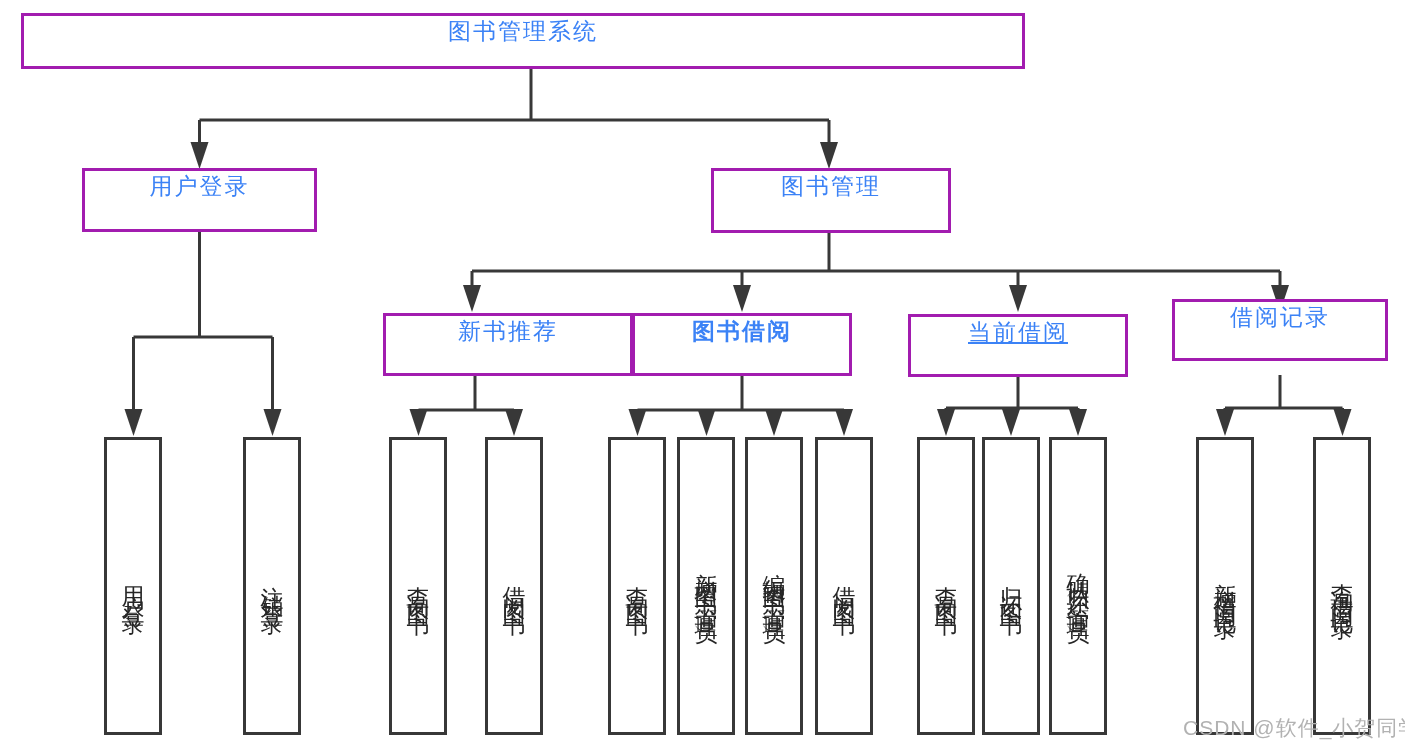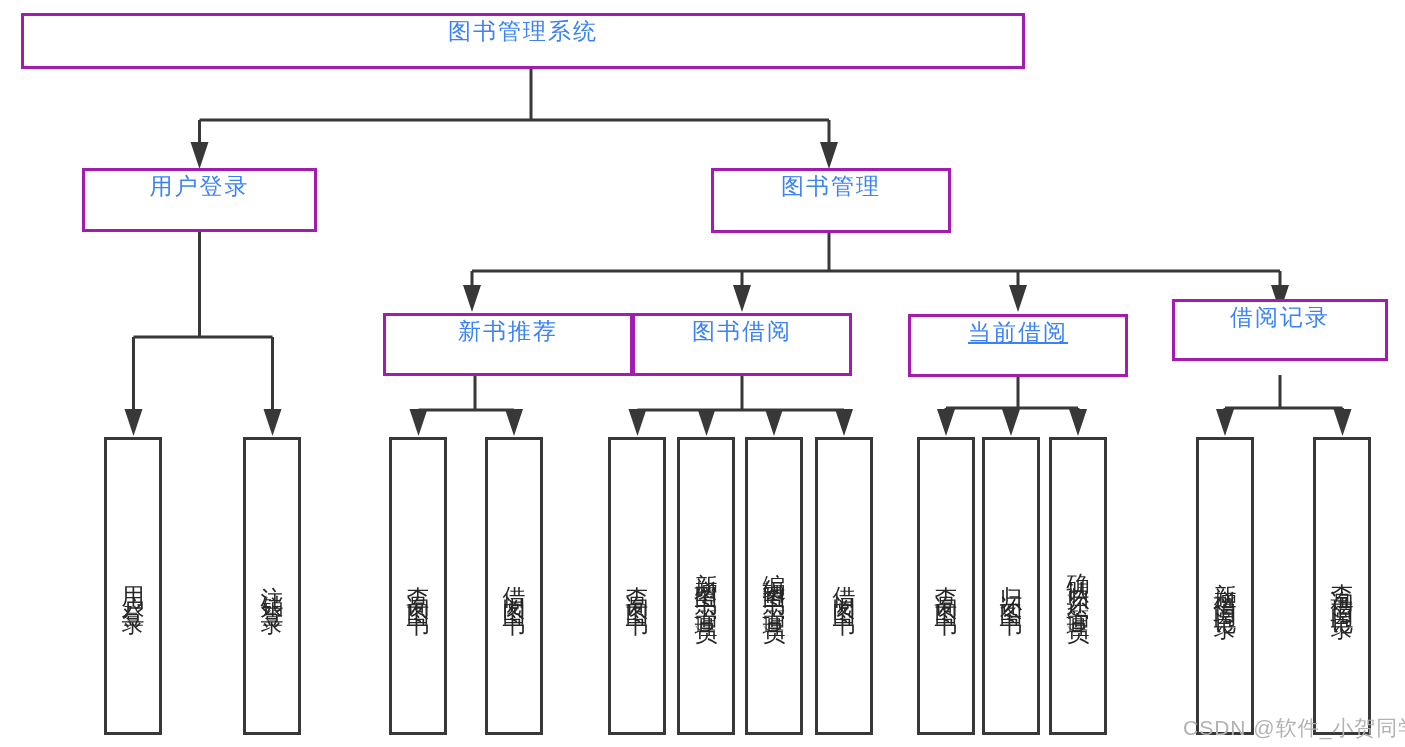--- a/index.html
+++ b/index.html
@@ -78,21 +78,21 @@
   <div class="node" style="left:82px;top:168px;width:235px;height:64px;">
     <span>用户登录</span>
   </div>
   <div class="node" style="left:711px;top:168px;width:240px;height:65px;">
     <span>图书管理</span>
   </div>
 
   <div class="node" style="left:383px;top:313px;width:250px;height:63px;">
     <span>新书推荐</span>
   </div>
-  <div class="node" style="left:632px;top:313px;width:220px;height:63px;">
+  <div class="node" style="left:632px;top:313px;width:220px;height:63px;font-weight:bold;">
     <span>图书借阅</span>
   </div>
   <div class="node" style="left:908px;top:314px;width:220px;height:63px;text-decoration:underline;">
     <span>当前借阅</span>
   </div>
   <div class="node" style="left:1172px;top:299px;width:216px;height:62px;">
     <span>借阅记录</span>
   </div>
 
   <div class="leaf" style="left:104px;">

